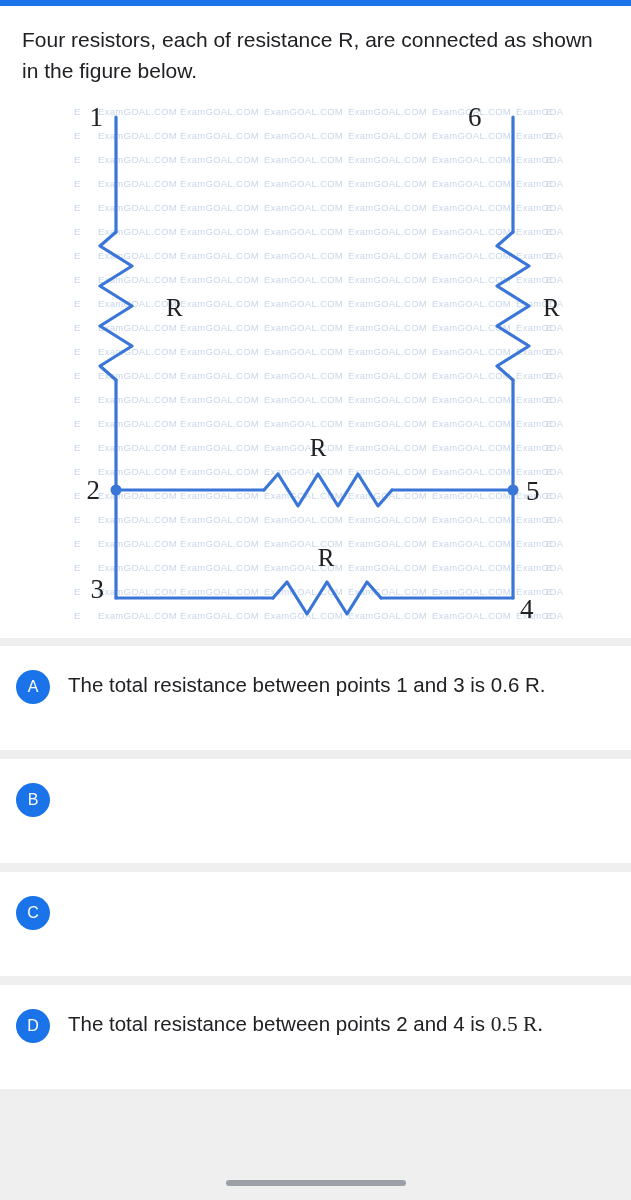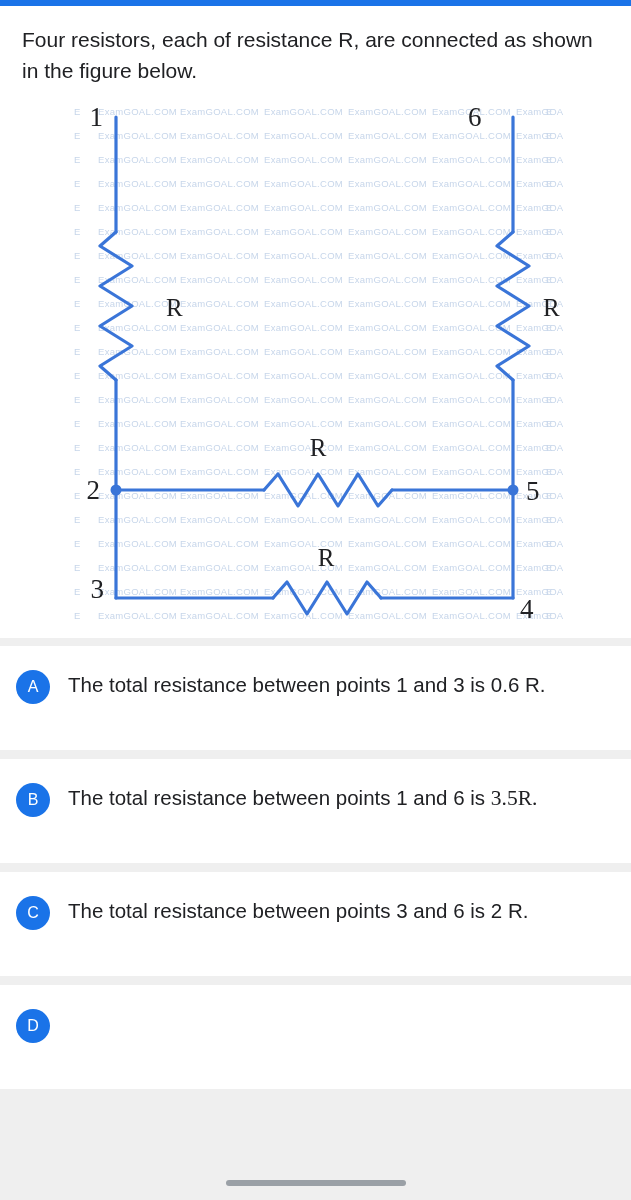--- a/index.html
+++ b/index.html
@@ -346,26 +346,25 @@
   </div>
 </div>
 
 <div class="options">
   <div class="option">
     <div class="opt-badge">A</div>
     <div class="opt-text">The total resistance between points 1 and 3 is 0.6 R.</div>
   </div>
   <div class="option">
     <div class="opt-badge">B</div>
-    <div class="opt-text"><span>The total resistance between points 1 and 6 is </span><span class="mathit">3.5R.</span></div>
   </div>
   <div class="option">
     <div class="opt-badge">C</div>
-    <div class="opt-text">The total resistance between points 3 and 6 is 2 R.</div>
   </div>
   <div class="option">
     <div class="opt-badge">D</div>
+    <div class="opt-text"><span>The total resistance between points 2 and 4 is </span><span class="mathit">0.5 R.</span></div>
   </div>
 </div>
 
 <div class="home-indicator-wrap">
   <div class="home-indicator"></div>
 </div>
 
 </body></html>

